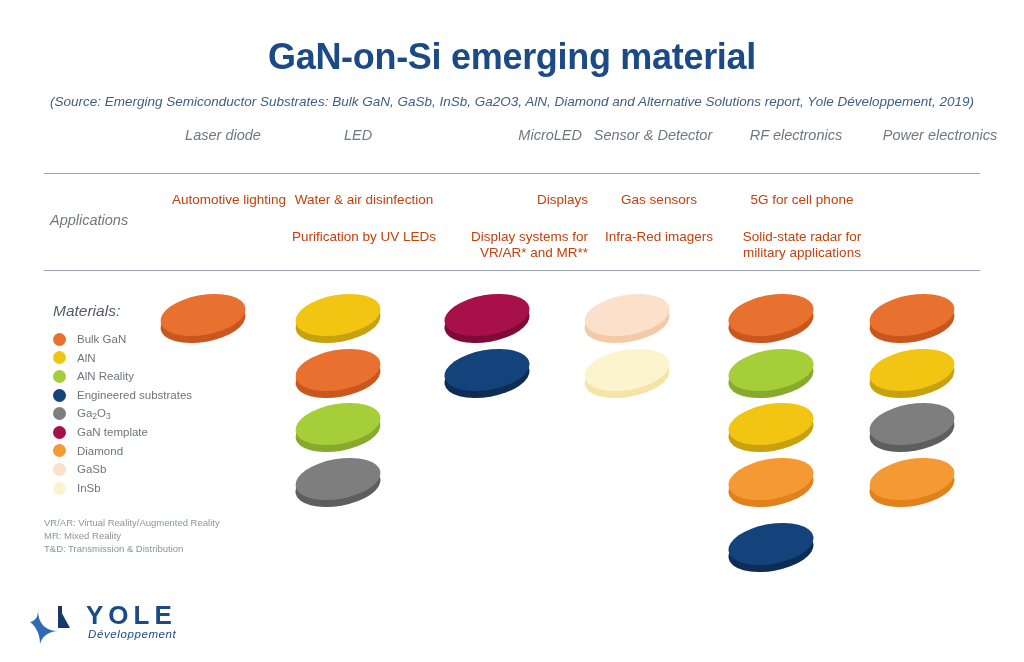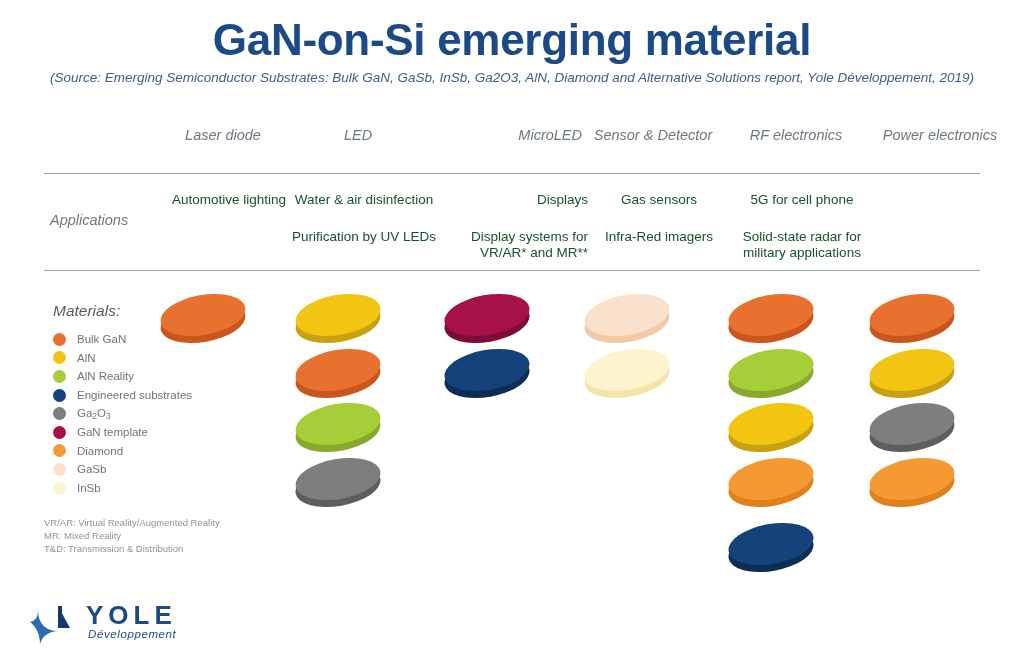--- a/index.html
+++ b/index.html
@@ -17,26 +17,26 @@
   }
 
   
   #title-block {
     position: absolute;
     left: 0; top: 20px;
     width: 1024px;
     text-align: center;
   }
   #page-title {
-    font-size: 44px;
+    font-size: 36px;
     font-weight: bold;
     color: #1b4a87;
     letter-spacing: -0.3px;
     line-height: 40px;
-    margin: 0;
+    margin: 17px;
   }
   #page-source {
     font-size: 13.5px;
     font-style: italic;
     color: #3b5f86;
     margin-top: 10px;
     line-height: 16px;
     white-space: nowrap;
   }
 
@@ -77,21 +77,21 @@
     font-style: italic;
     color: #6e7880;
     padding-top: 38px;
     text-align: left;
     padding-left: 6px;
   }
   .cell {
     text-align: center;
     font-size: 13.5px;
     line-height: 16.5px;
-    color: #14532d;
+    color: #c2410c;
     padding-top: 18px;
   }
   .cell .app-line-2 {
     margin-top: 20px;
   }
   .cell .sup {
     font-size: 13.5px;
     vertical-align: baseline;
   }
 

